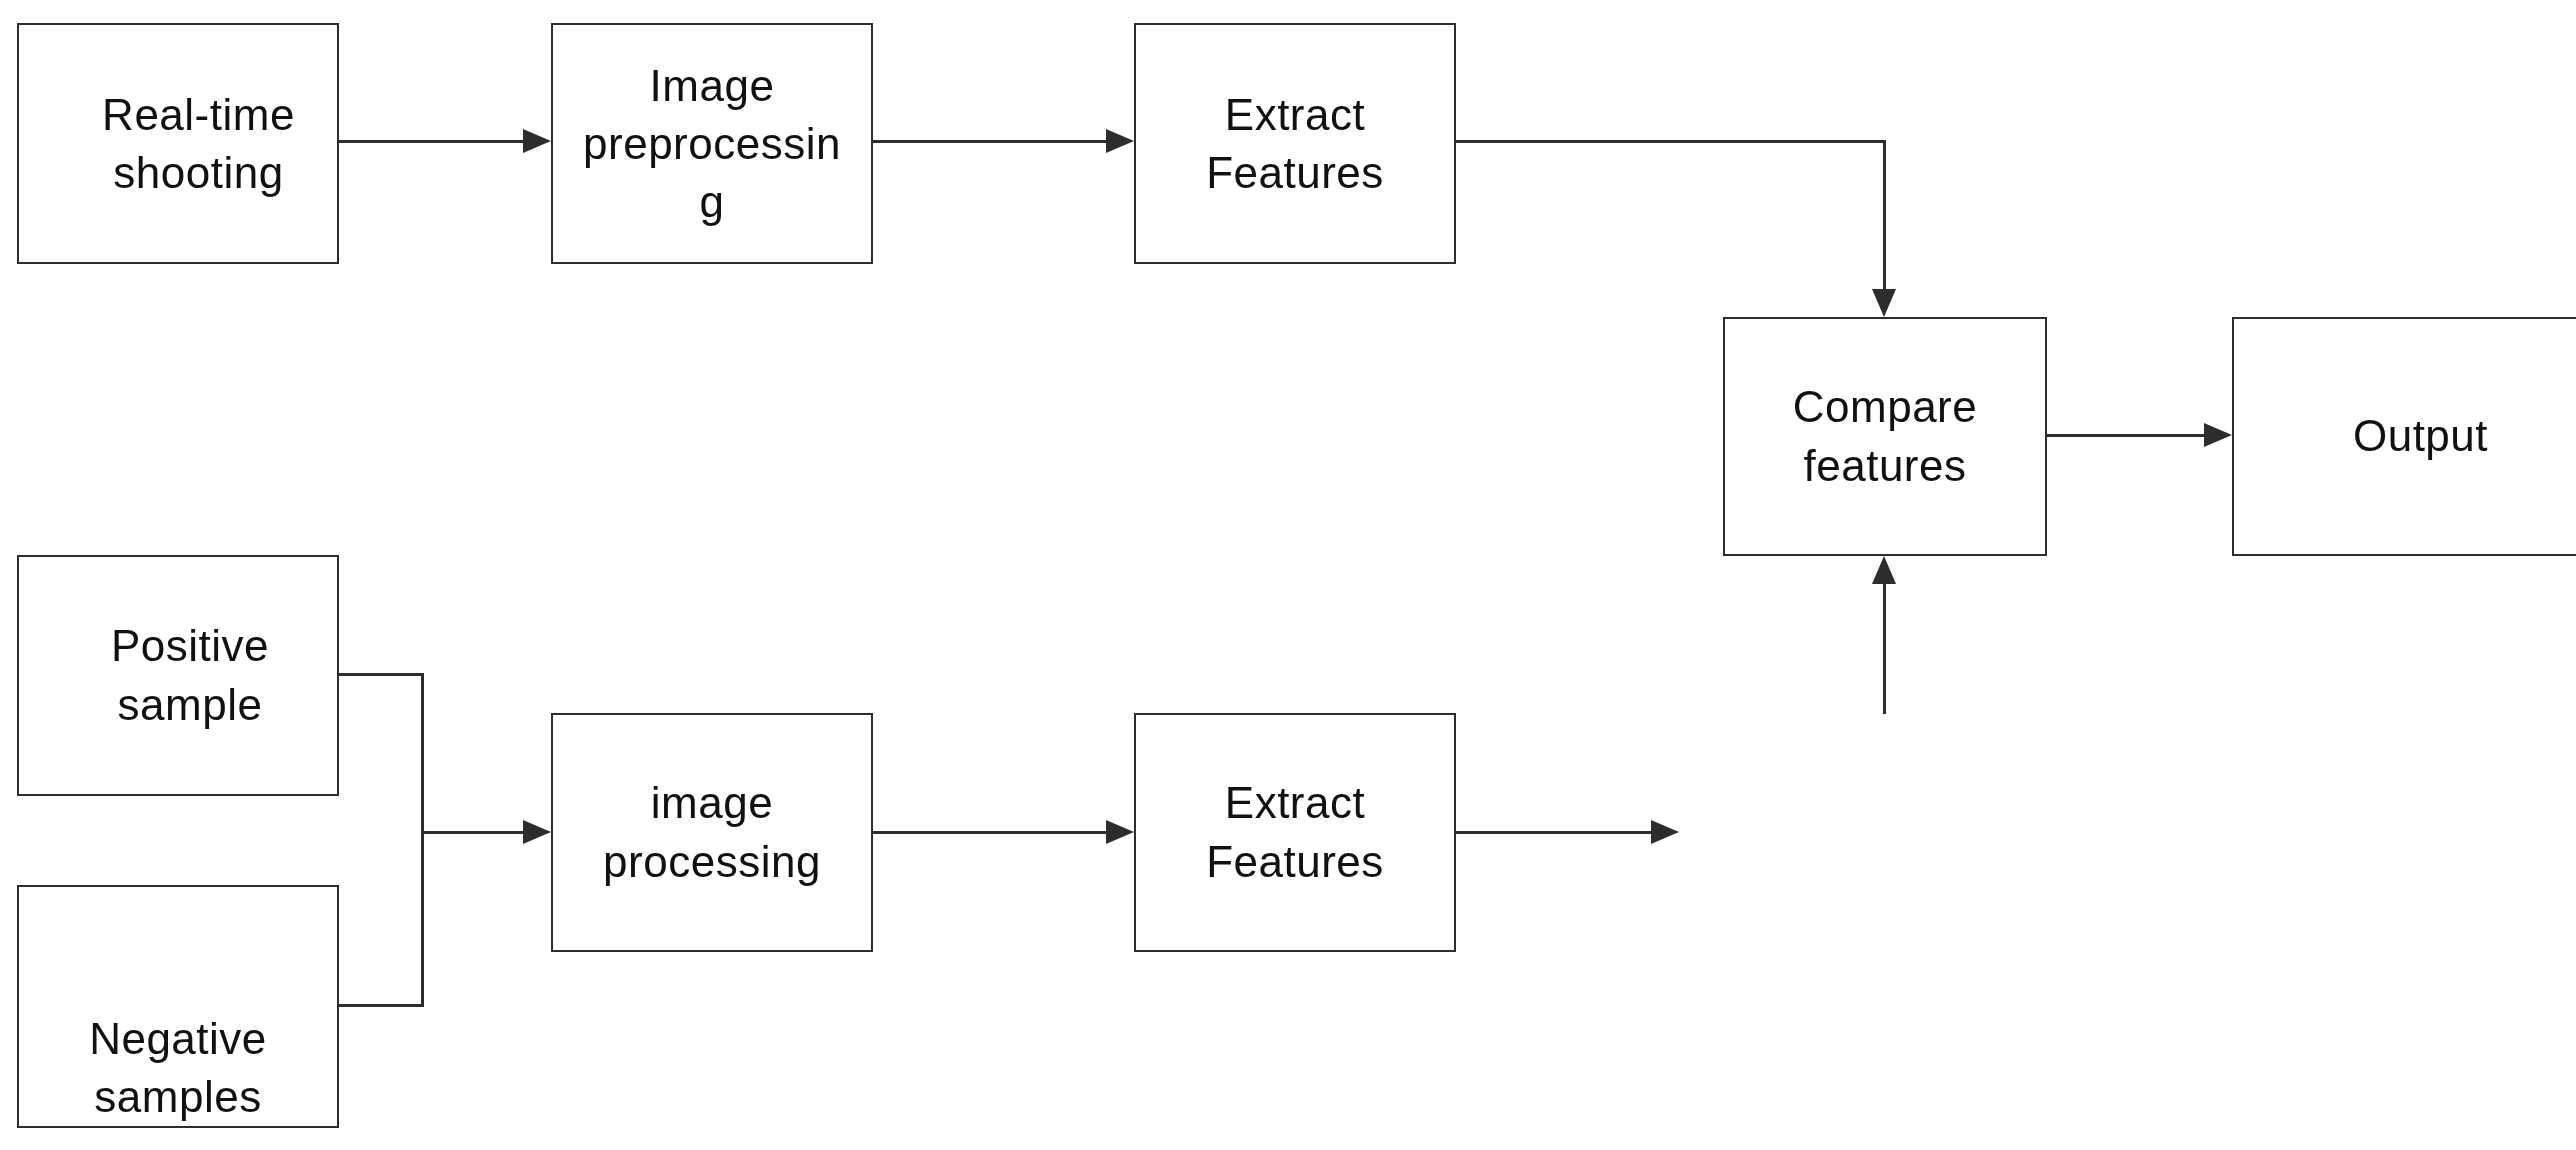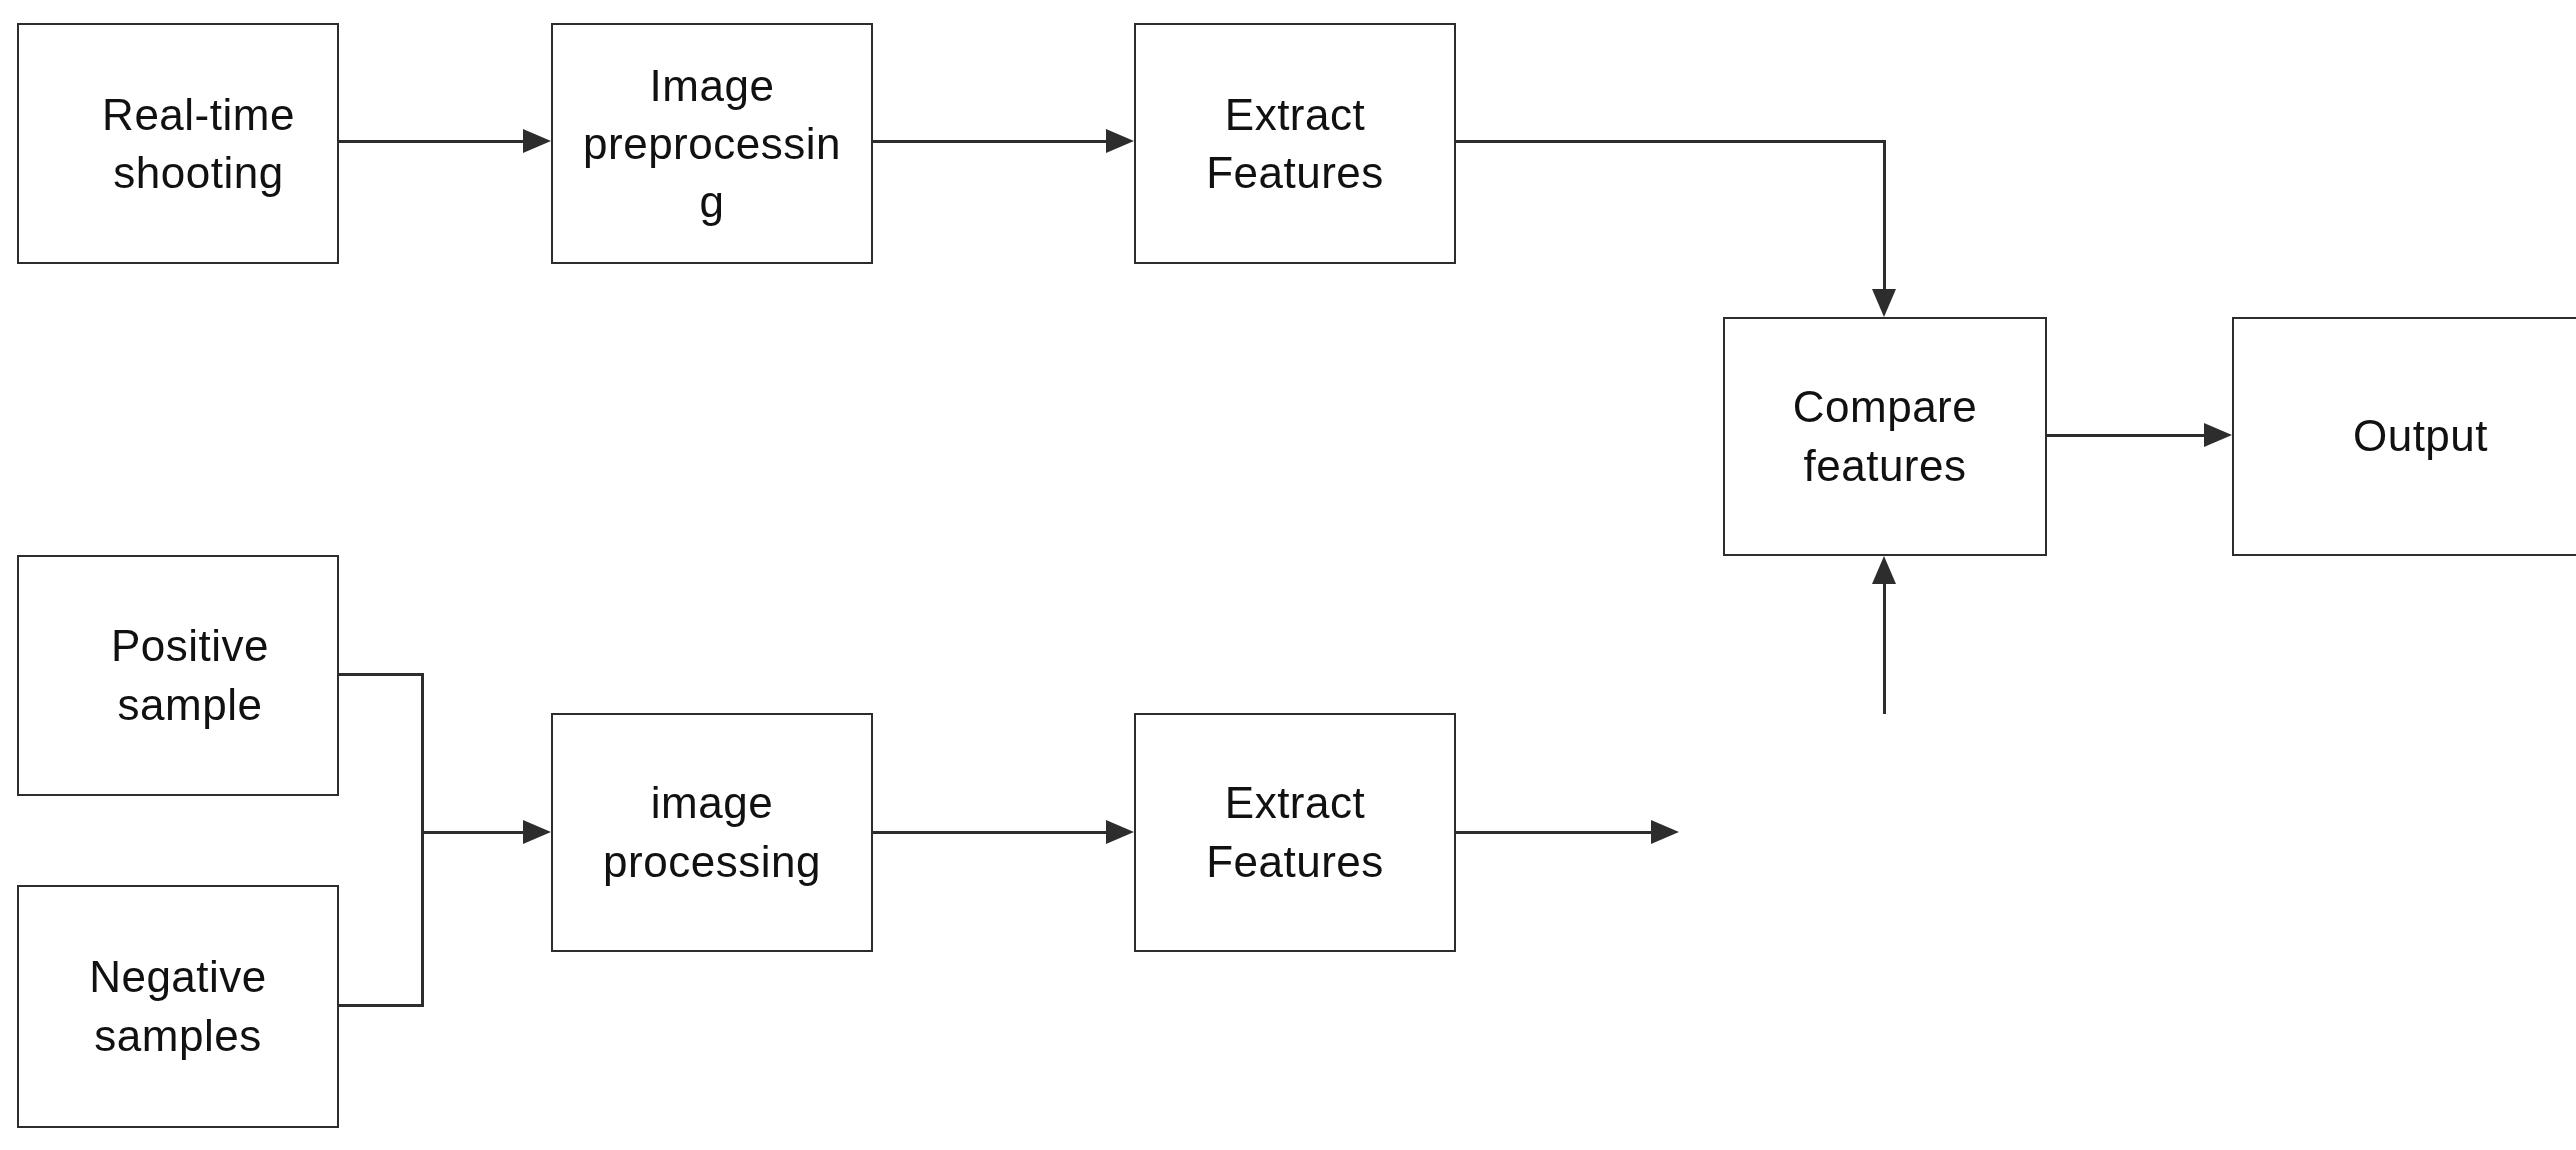--- a/index.html
+++ b/index.html
@@ -53,21 +53,21 @@
     border-bottom: 28px solid #2d2d2d;
   }
 
   
   #n-realtime        { left: 17px;   top: 23.4px;  width: 322px; height: 241px; padding-left: 41px; }
   #n-preprocess      { left: 551px;  top: 23.4px;  width: 322px; height: 241px; }
   #n-extract-top     { left: 1134px; top: 23.4px;  width: 322px; height: 241px; }
   #n-compare         { left: 1723px; top: 317px; width: 324px; height: 239px; }
   #n-output          { left: 2232px; top: 317px; width: 377px; height: 239px; }
   #n-positive        { left: 17px;   top: 555px; width: 322px; height: 241px; padding-left: 24px; }
-  #n-negative        { left: 17px;   top: 885px; width: 322px; height: 243px; }
+  #n-negative        { left: 17px;   top: 885px; width: 322px; height: 243px; align-items: flex-end; }
   #n-process         { left: 551px;  top: 713px; width: 322px; height: 239px; }
   #n-extract-bottom  { left: 1134px; top: 713px; width: 322px; height: 239px; }
   #n-training        { left: 1679px; top: 713px; width: 411px; height: 239px; }
 </style>
 </head>
 <body>
 
 <div id="canvas">
 
   <div class="node" id="n-realtime">

